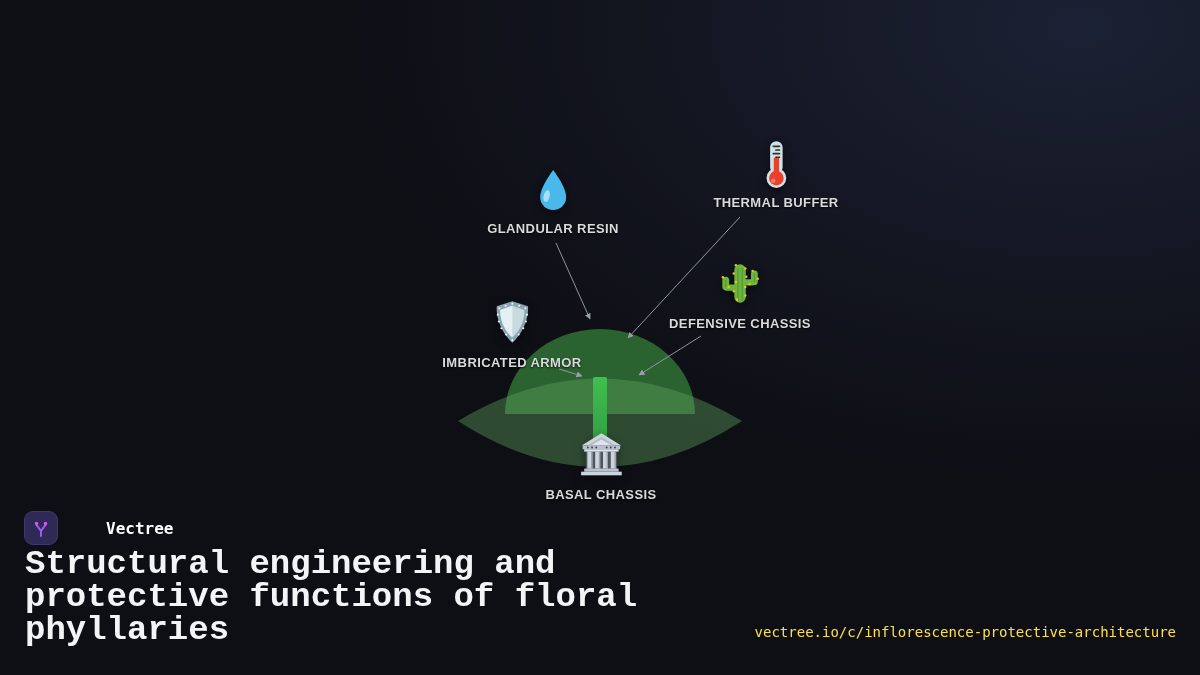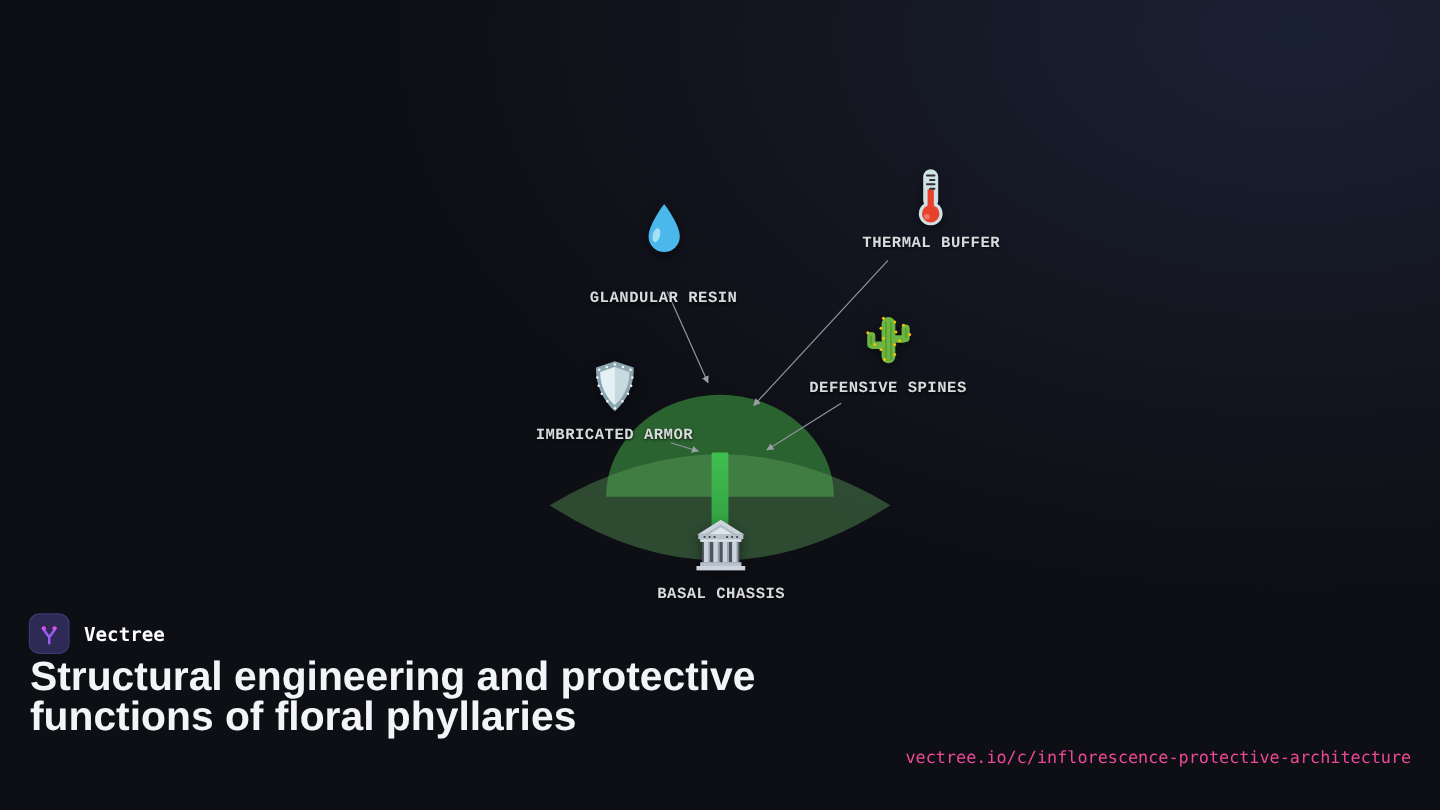--- a/index.html
+++ b/index.html
@@ -13,21 +13,20 @@
   }
   .scene-svg { position: absolute; left: 0; top: 0; z-index: 1; }
 
   .node {
     position: absolute;
     display: flex;
     flex-direction: column;
     align-items: center;
     transform: translateX(-50%);
     z-index: 2;
-    font-family: Liberation Mono, monospace;
   }
   .node .icon { filter: drop-shadow(0 3px 5px rgba(0,0,0,0.45)); }
   .node .label {
     margin-top: 7px;
     font-size: 13px;
     font-weight: bold;
     letter-spacing: 0.4px;
     color: #d8dadc;
     white-space: nowrap;
     text-shadow: 0 1px 2px rgba(0,0,0,0.8);
@@ -47,40 +46,41 @@
     border-radius: 9px;
     background: #2e2a55;
     border: 1px solid #3c3870;
     display: flex; align-items: center; justify-content: center;
   }
   .brand-name {
     font-family: "DejaVu Sans Mono", monospace;
     font-size: 16px;
     font-weight: bold;
     color: #ffffff;
+    margin-left: 36px;
   }
   .page-title {
     position: absolute;
     left: 25px;
     top: 548px;
     width: 690px;
-    font-family: Liberation Sans, sans-serif;
+    font-family: Liberation Mono, monospace;
     font-size: 34px;
     line-height: 33px;
     font-weight: bold;
     color: #f3f4f6;
     z-index: 3;
   }
   .footer-url {
     position: absolute;
     right: 24px;
     top: 624px;
     font-family: "DejaVu Sans Mono", monospace;
     font-size: 14px;
-    color: #ec4899;
+    color: #fde047;
     z-index: 3;
   }
 </style>
 </head>
 <body>
 
 <svg class="scene-svg" width="1200" height="675" viewBox="0 0 1200 675">
   <defs>
     <marker id="arrowhead" markerWidth="7" markerHeight="7" refX="5.5" refY="3" orient="auto">
       <path d="M0,0 L6,3 L0,6 Z" fill="#98a0a8"></path>
@@ -98,21 +98,21 @@
   <rect x="593" y="377" width="14" height="76" rx="1.5" fill="url(#stemGrad)"></rect>
 
   <g stroke="#8f969e" stroke-width="1" fill="none">
     <line x1="556" y1="243" x2="590" y2="319" marker-end="url(#arrowhead)"></line>
     <line x1="740" y1="217" x2="628" y2="338" marker-end="url(#arrowhead)"></line>
     <line x1="701" y1="336" x2="639" y2="375" marker-end="url(#arrowhead)"></line>
     <line x1="559" y1="369" x2="582" y2="376" marker-end="url(#arrowhead)"></line>
   </g>
 </svg>
 
-<div class="node" style="left:553px; top:166px;gap:20px;">
+<div class="node" style="left:553px; top:166px;">
   <svg class="icon" width="48" height="48" viewBox="0 0 48 48">
     <path d="M24 4 C24 4 11 21 11 31 a13 13 0 0 0 26 0 C37 21 24 4 24 4 Z" fill="#4ab8ea"></path>
     <ellipse cx="17.5" cy="30" rx="3" ry="6" fill="#a8e0f7" transform="rotate(14 17.5 30)"></ellipse>
   </svg>
   <div class="label">GLANDULAR RESIN</div>
 </div>
 
 <div class="node" style="left:776px; top:138px;">
   <svg class="icon" width="50" height="50" viewBox="0 0 48 48">
     <rect x="18" y="3" width="12" height="31" rx="6" fill="#cfe3e6"></rect>
@@ -153,21 +153,21 @@
       <circle cx="18" cy="31" r="1.2"></circle>
         <circle cx="29" cy="35" r="1.2"></circle>
       <circle cx="21" cy="39" r="1.2"></circle>
         <circle cx="7.5" cy="17.5" r="1.2"></circle>
       <circle cx="13" cy="27" r="1.2"></circle>
         <circle cx="36" cy="11.5" r="1.2"></circle>
       <circle cx="41" cy="19" r="1.2"></circle>
         <circle cx="33" cy="24" r="1.2"></circle>
     </g>
   </svg>
-  <div class="label">DEFENSIVE SPINES</div>
+  <div class="label">DEFENSIVE CHASSIS</div>
 </div>
 
 <div class="node" style="left:512px; top:298px;">
   <svg class="icon" width="50" height="50" viewBox="0 0 48 48">
     <path d="M24 3 L39 8 C39 8 41 27 24 43 C7 27 9 8 9 8 Z" fill="#8ba6b0"></path>
     <path d="M24 7.5 L35.5 11.5 C35.5 11.5 37 26 24 38 C11 26 12.5 11.5 12.5 11.5 Z" fill="#c6dae0"></path>
     <path d="M24 7.5 L12.5 11.5 C12.5 11.5 11 26 24 38 Z" fill="#e4f0f4"></path>
     <g fill="#eef7fa">
       <circle cx="24" cy="5.5" r="1"></circle>
         <circle cx="30.5" cy="7.5" r="1"></circle>

